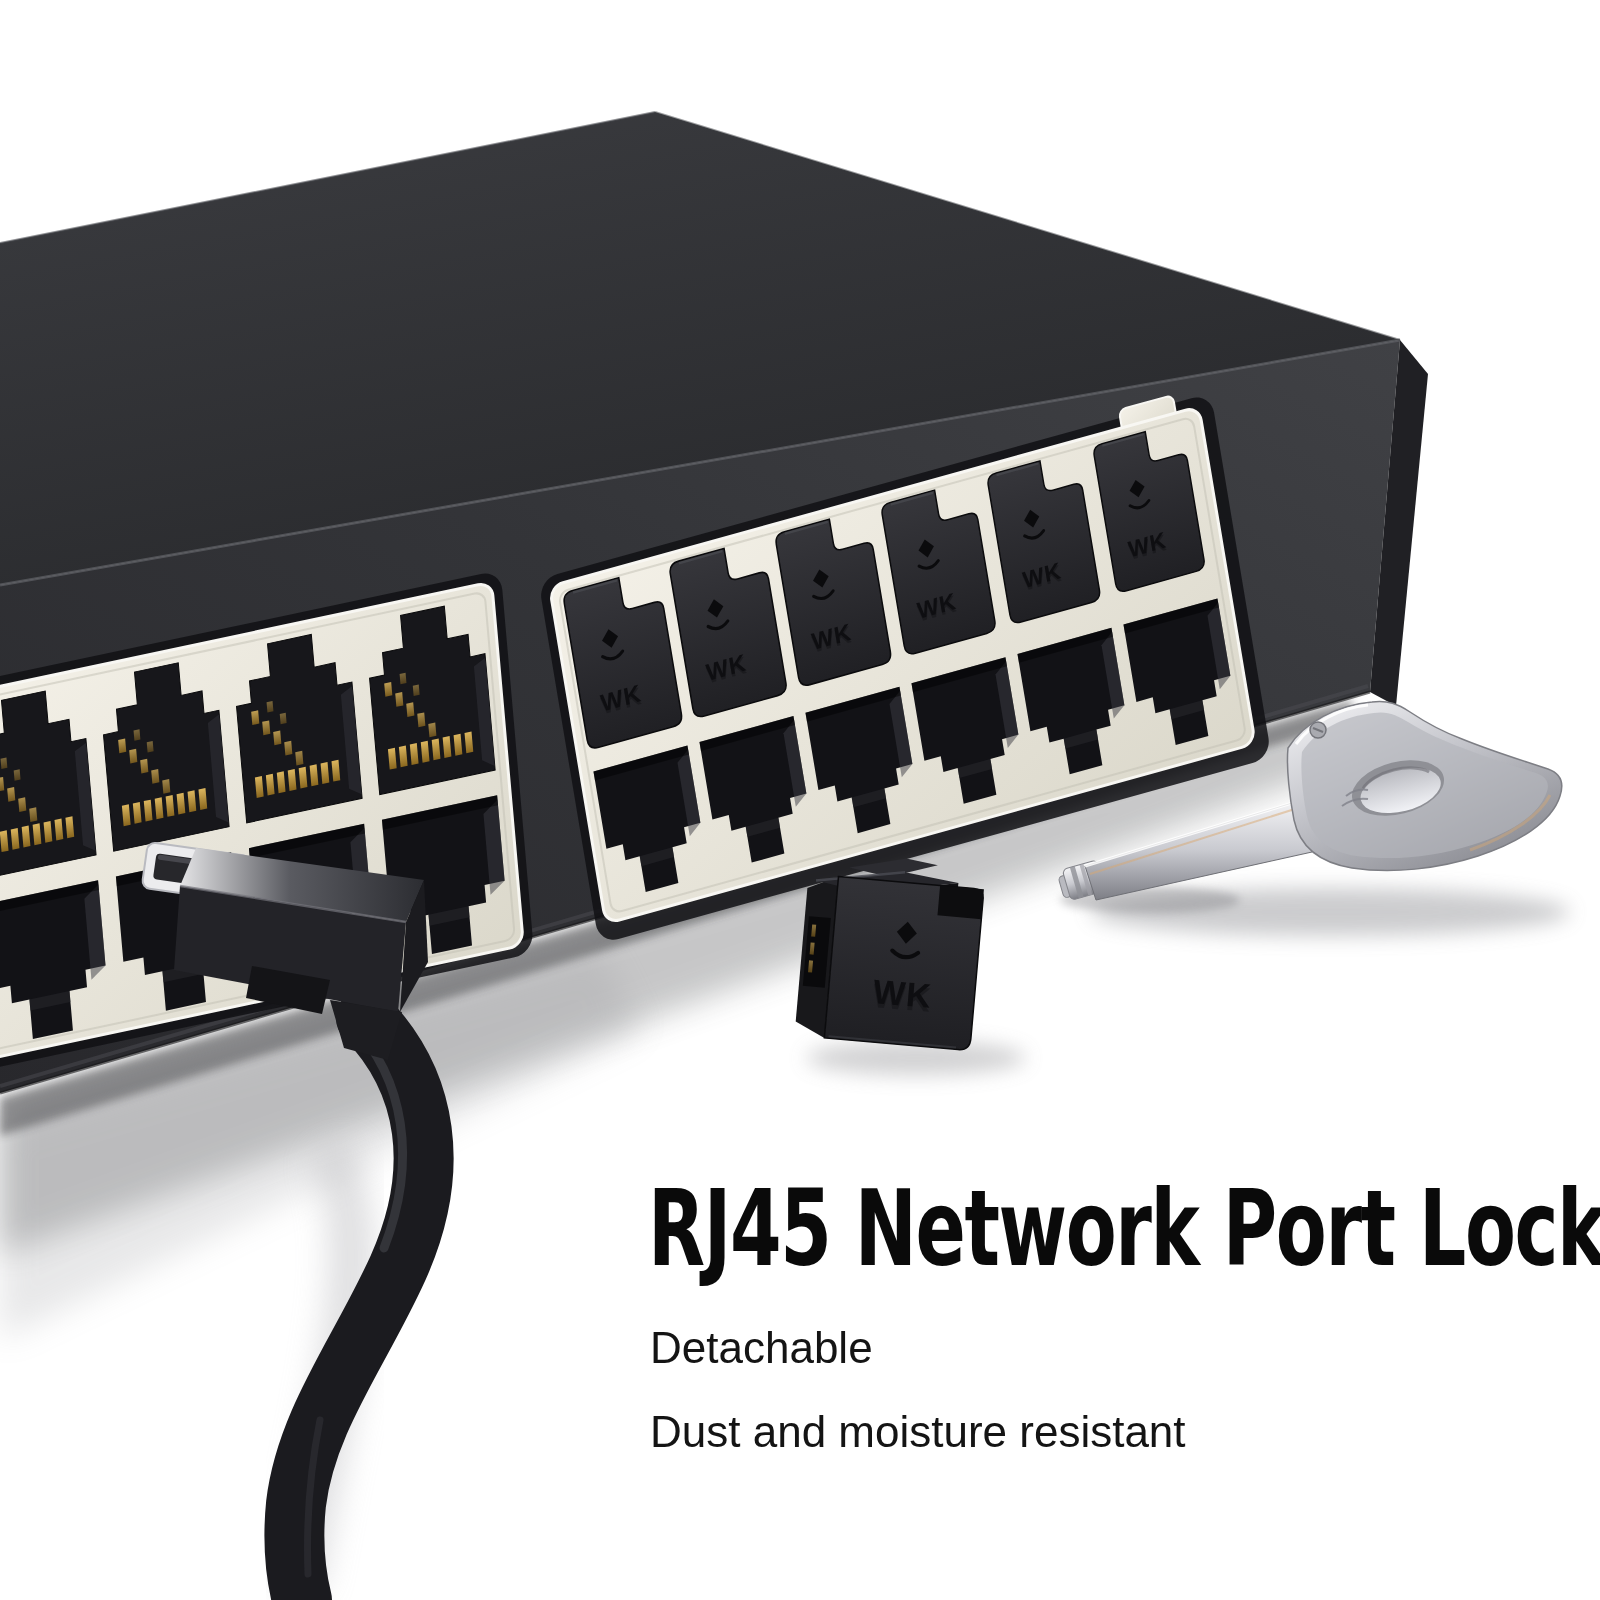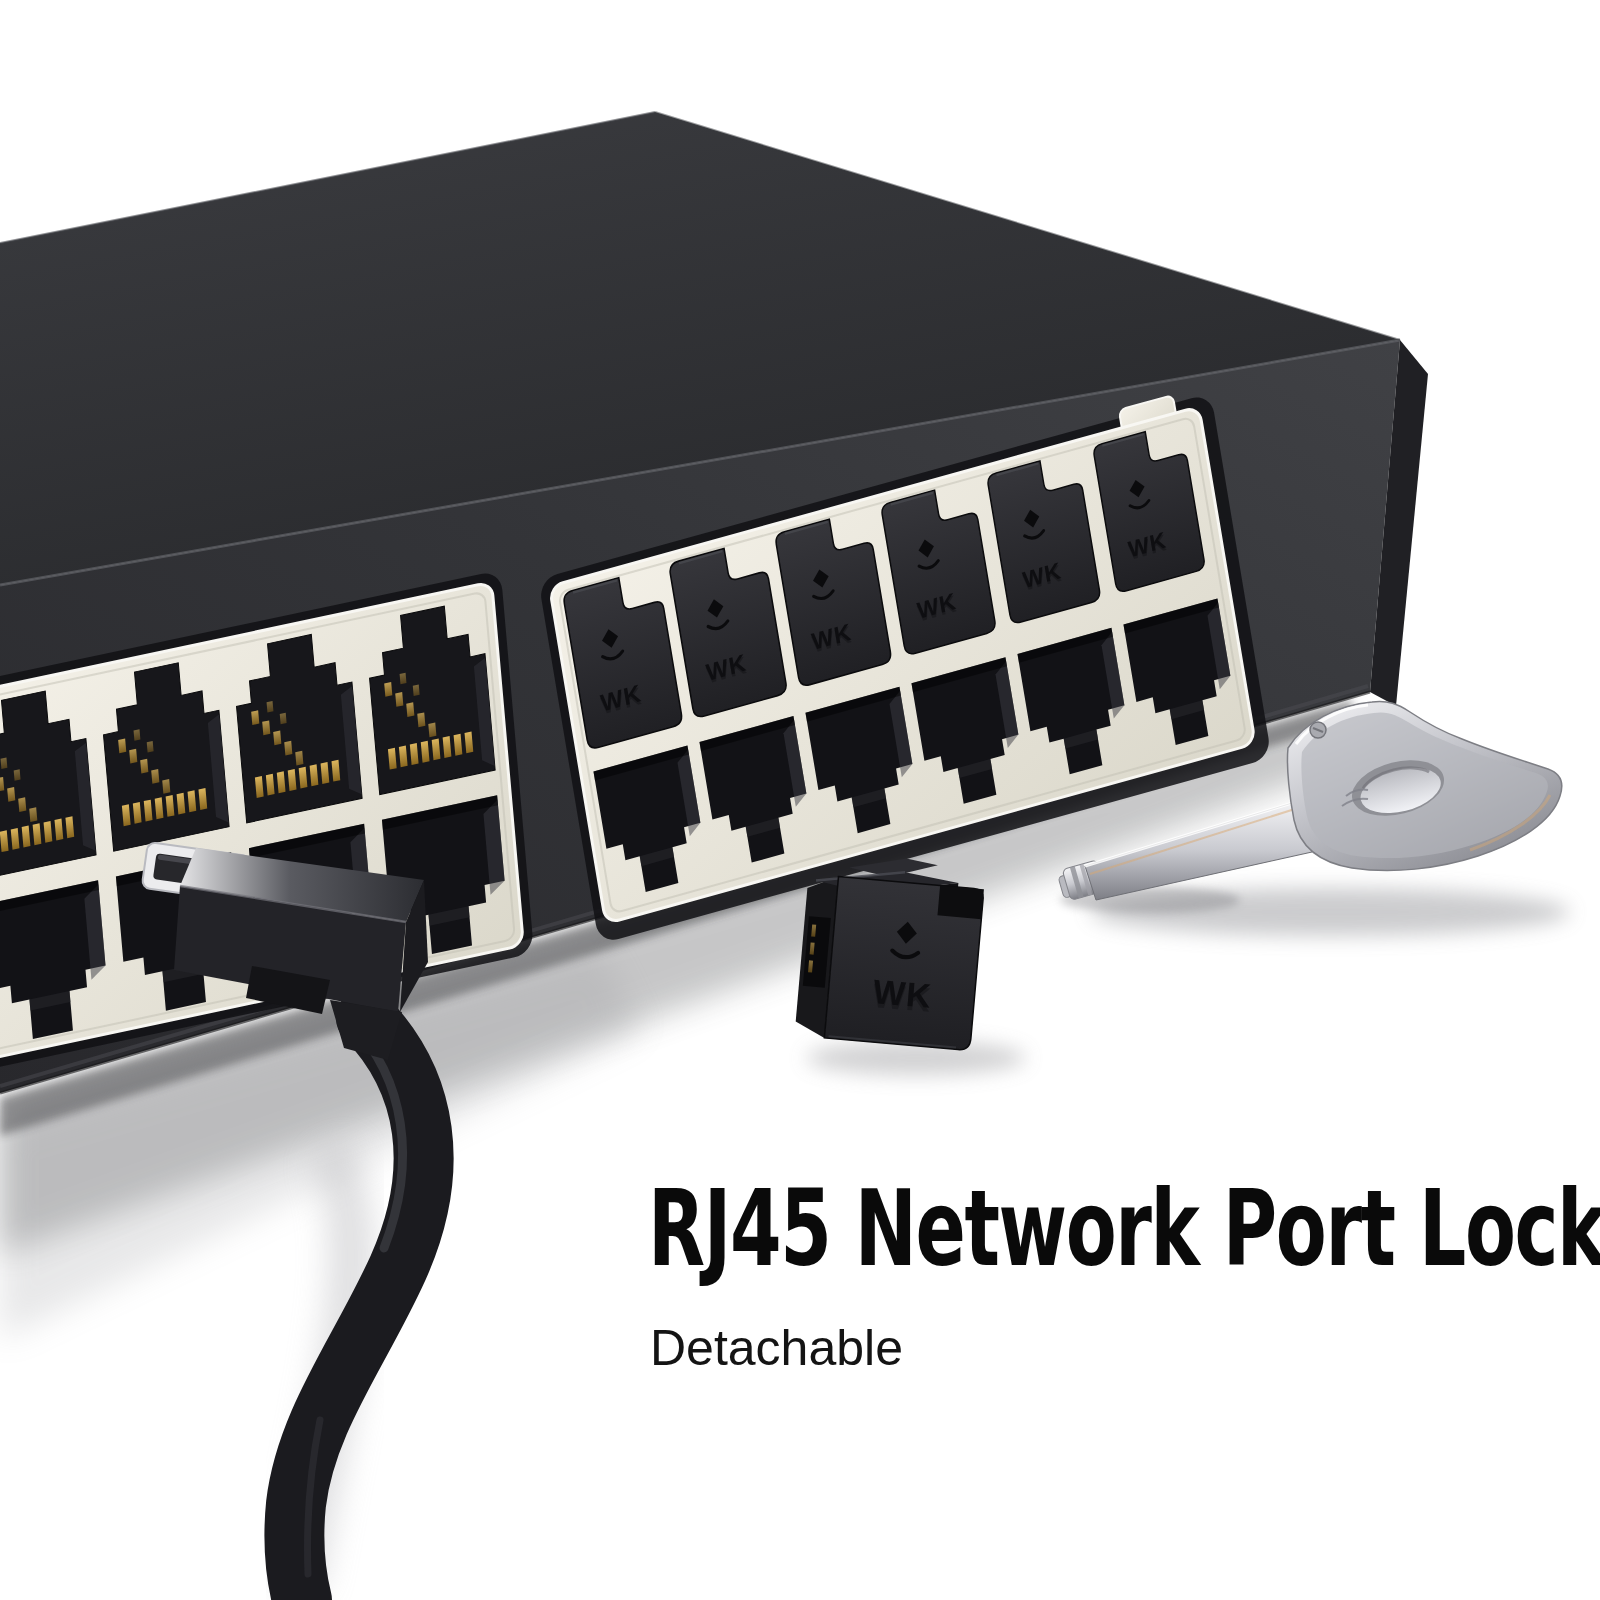--- a/index.html
+++ b/index.html
@@ -6,21 +6,21 @@
   #stage{position:relative;width:1600px;height:1600px;background:#ffffff;font-family:"Liberation Sans",sans-serif;}
   #scene{position:absolute;left:0;top:0;width:1600px;height:1600px;}
   .headline{
     position:absolute;left:648px;top:1176px;
     font-family:"DejaVu Sans",sans-serif;font-weight:bold;font-size:106px;
     letter-spacing:-2px;color:#0a0a0a;white-space:nowrap;
     transform:scaleX(0.70);transform-origin:0 0;line-height:1.0;
   }
   .features{
     position:absolute;left:650px;top:1306px;
-    font-family:"Liberation Sans",sans-serif;font-size:50px;color:#141414;
+    font-family:"Liberation Sans",sans-serif;font-size:44px;color:#141414;
   }
   .features .feature-line{line-height:84px;white-space:nowrap;}
   svg text.wk{
     font-family:"Liberation Sans",sans-serif;font-weight:bold;
     fill:#0e0e11;letter-spacing:1px;
   }
 </style>
 </head>
 <body>
 
@@ -240,15 +240,16 @@
     </g>
     <circle cx="1318" cy="730" r="8" fill="#a9aab0" stroke="#74757b" stroke-width="1.5"></circle>
     <path d="M1313,728 l10,4" stroke="#74757b" stroke-width="2"></path>
     <path d="M1346,796 q10,-8 22,-6 M1342,806 q12,-9 26,-7" stroke="#808189" stroke-width="2" fill="none" opacity="0.8"></path>
   </g>
 </svg>
 
 <div class="headline">RJ45 Network Port Lock</div>
 <div class="features">
   <div class="feature-line">Detachable</div>
+  <div class="feature-line">Dust and moisture resistant</div>
 </div>
 
 </div>
 
 </body></html>

